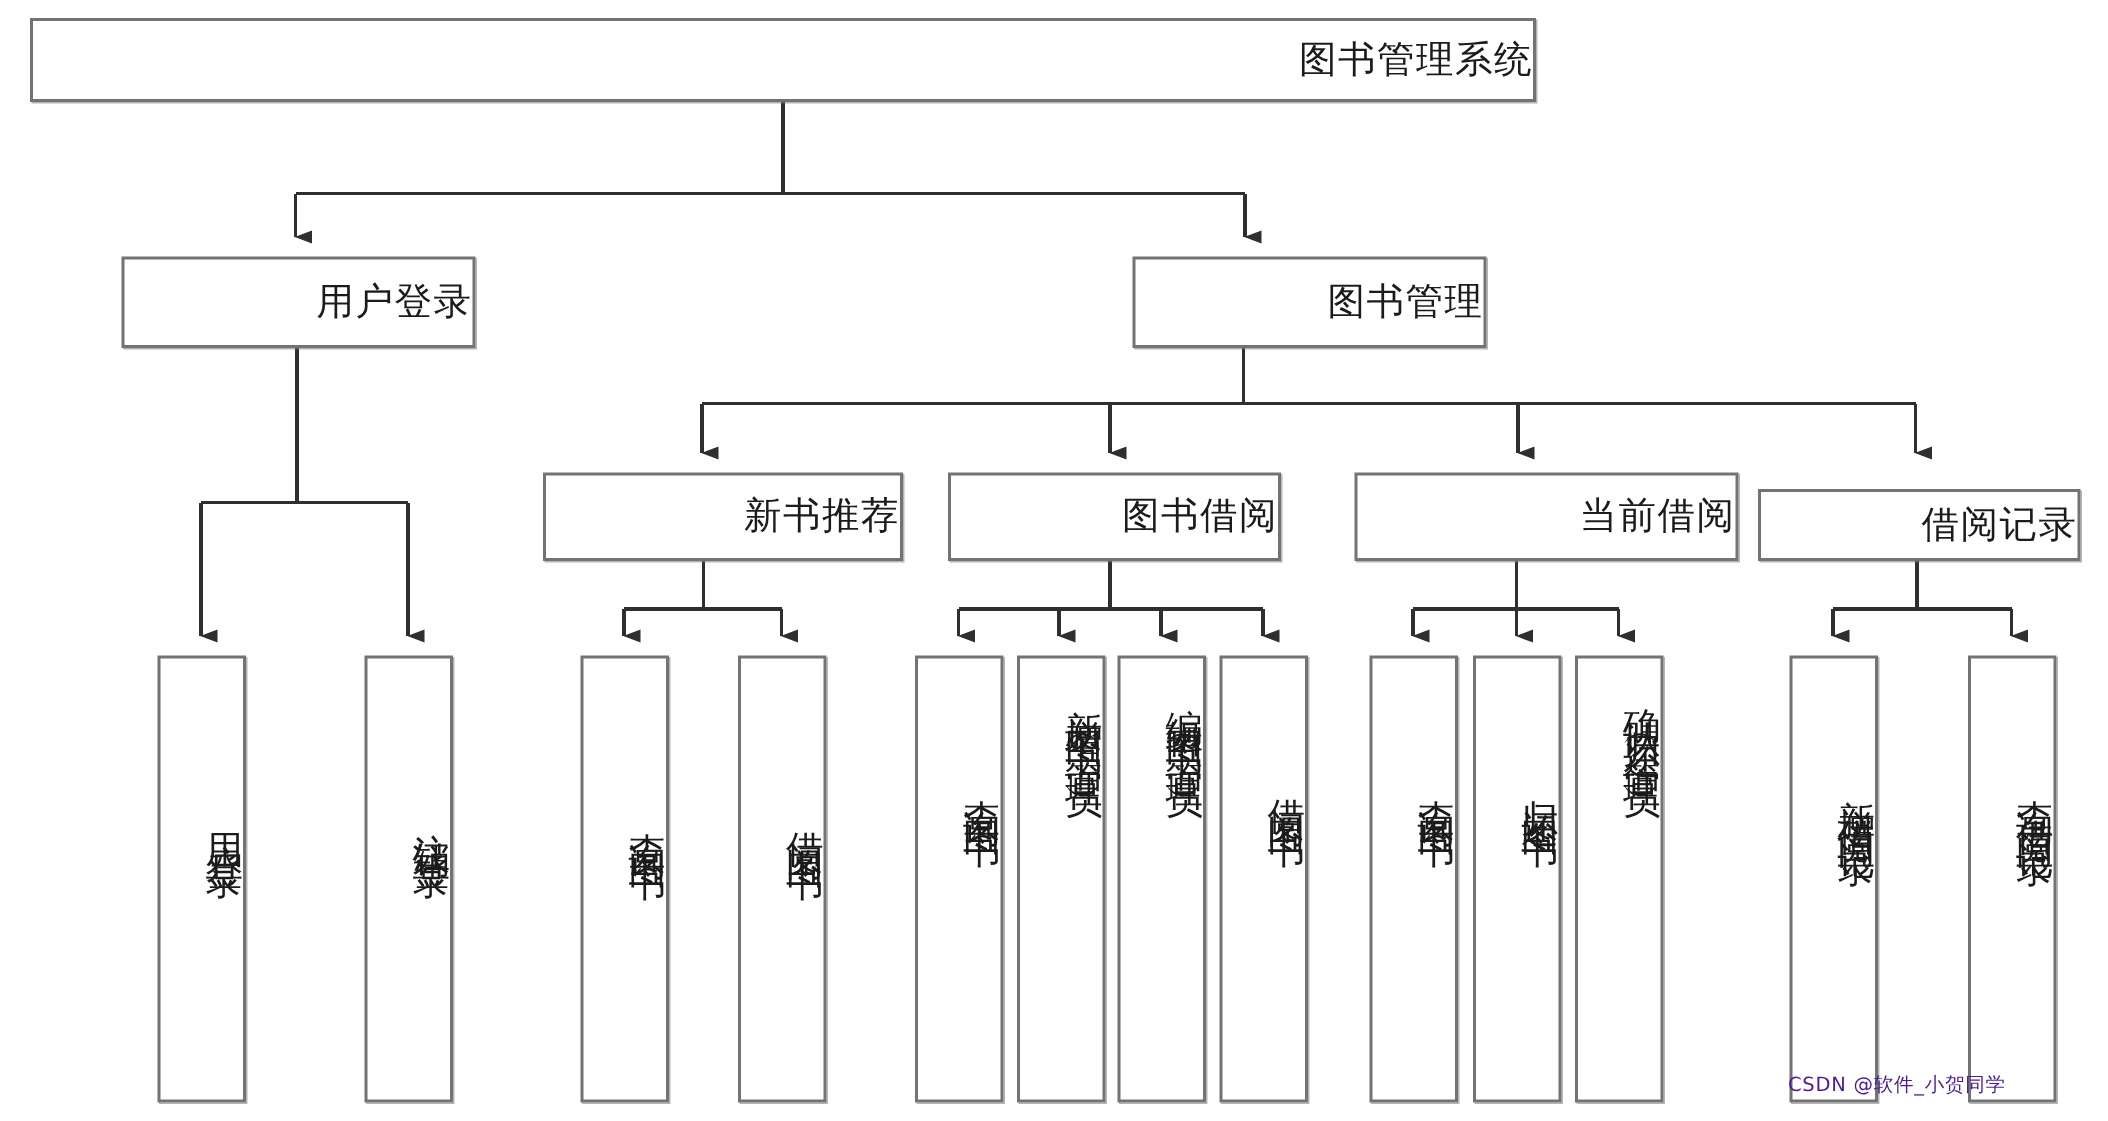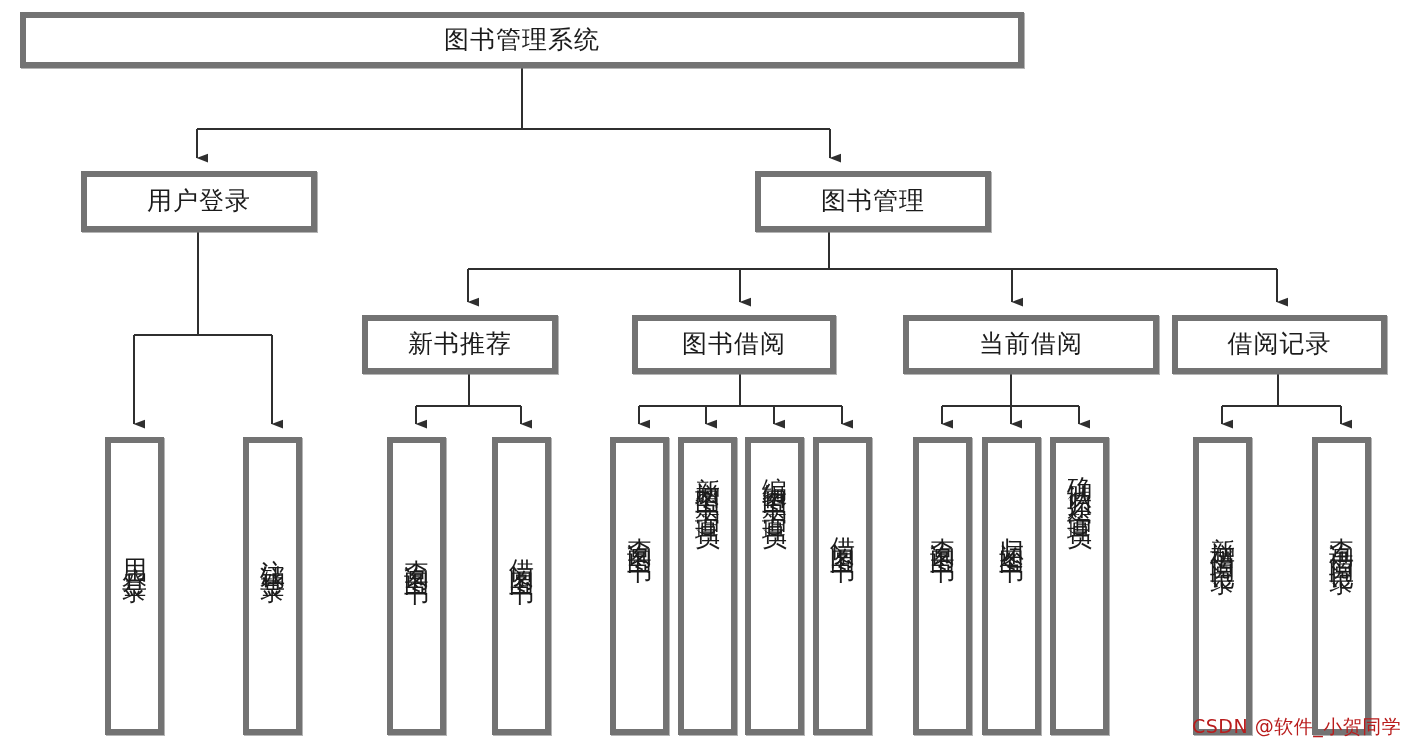--- a/index.html
+++ b/index.html
@@ -22,25 +22,25 @@
     position: absolute;
     left: 0;
     top: 0;
     width: 1405px;
     height: 747px;
   }
   .node {
     position: absolute;
     box-sizing: border-box;
     background: #ffffff;
-    border: 6px solid #737373;
+    border: 2px solid #737373;
     box-shadow: 1px 1px 0 rgba(120,120,120,0.55);
     display: flex;
     align-items: center;
-    justify-content: center;
+    justify-content: flex-end;
     color: #1b1b1b;
   }
   .node-label {
     display: block;
     text-align: center;
     white-space: pre;
     line-height: 1.15;
   }
   .node.horizontal .node-label {
     font-size: 25px;
@@ -59,22 +59,22 @@
     white-space: nowrap;
   }
   .node.vertical.mid .node-label {
     padding-top: 82px;
   }
   .node.vertical.mid2 .node-label {
     padding-top: 60px;
   }
   .watermark {
     position: absolute;
-    font-size: 19px;
-    color: #b91c1c;
+    font-size: 13px;
+    color: #4c1d95;
     white-space: nowrap;
     letter-spacing: 0.5px;
   }
 </style>
 </head>
 <body>
 
 <div id="canvas">
 
   <svg id="wires" viewBox="0 0 1405 747" xmlns="http://www.w3.org/2000/svg">
@@ -133,30 +133,30 @@
     <span class="node-label">图书管理系统</span>
   </div>
 
   <div class="node horizontal" style="left:81px; top:171px; width:236px; height:61px;">
     <span class="node-label">用户登录</span>
   </div>
   <div class="node horizontal" style="left:711px; top:171px; width:236px; height:61px;margin-left:44px;">
     <span class="node-label">图书管理</span>
   </div>
 
-  <div class="node horizontal" style="left:362px; top:315px; width:196px; height:59px;">
+  <div class="node horizontal" style="left:362px; top:315px; width:240px; height:59px;">
     <span class="node-label">新书推荐</span>
   </div>
-  <div class="node horizontal" style="left:632px; top:315px; width:204px; height:59px;">
+  <div class="node horizontal" style="left:632px; top:315px; width:222px; height:59px;">
     <span class="node-label">图书借阅</span>
   </div>
   <div class="node horizontal" style="left:903px; top:315px; width:256px; height:59px;">
     <span class="node-label">当前借阅</span>
   </div>
-  <div class="node horizontal" style="left:1172px; top:315px; width:215px; height:59px;">
+  <div class="node horizontal" style="left:1172px; top:326px; width:215px; height:48px;">
     <span class="node-label">借阅记录</span>
   </div>
 
   <div class="node vertical mid" style="left:105px; top:437px; width:59px; height:298px;">
     <span class="node-label">用户登录</span>
   </div>
   <div class="node vertical mid" style="left:243px; top:437px; width:59px; height:298px;">
     <span class="node-label">注销登录</span>
   </div>
 

